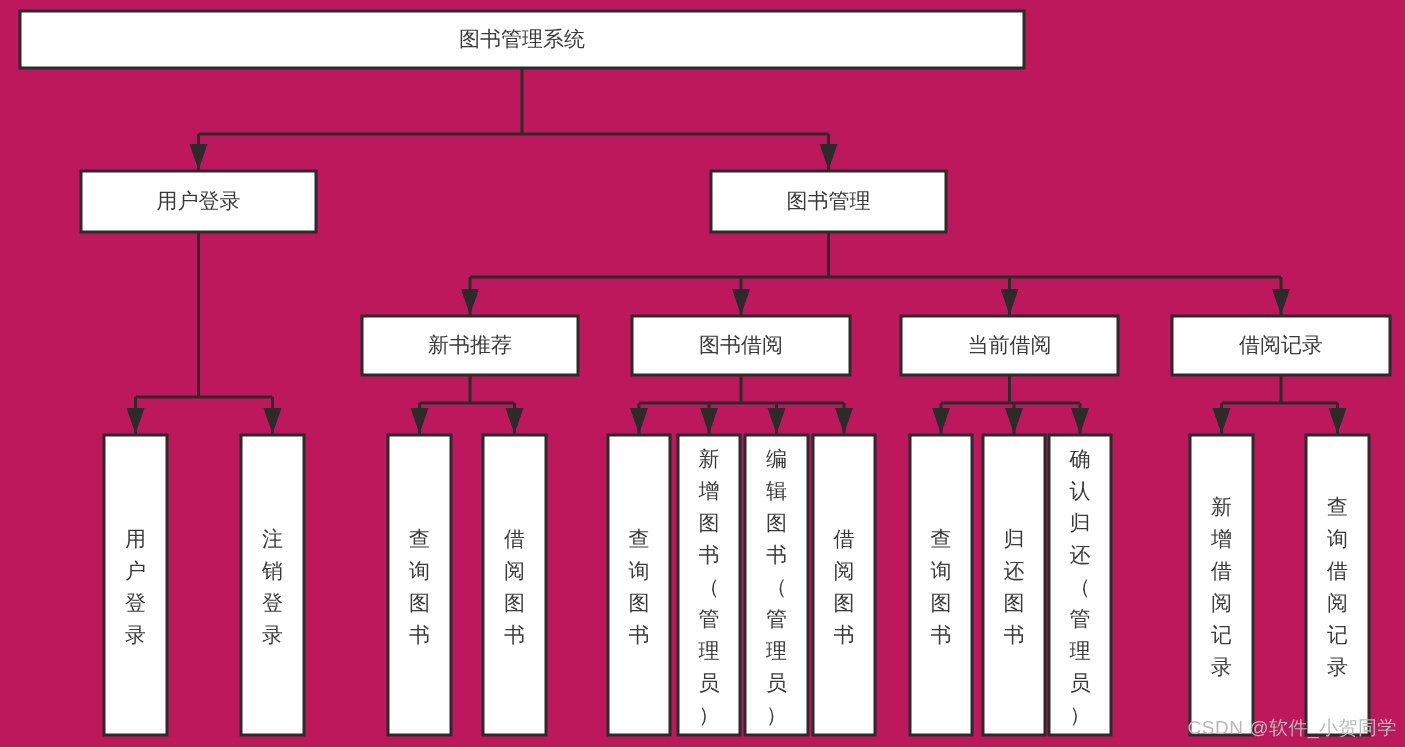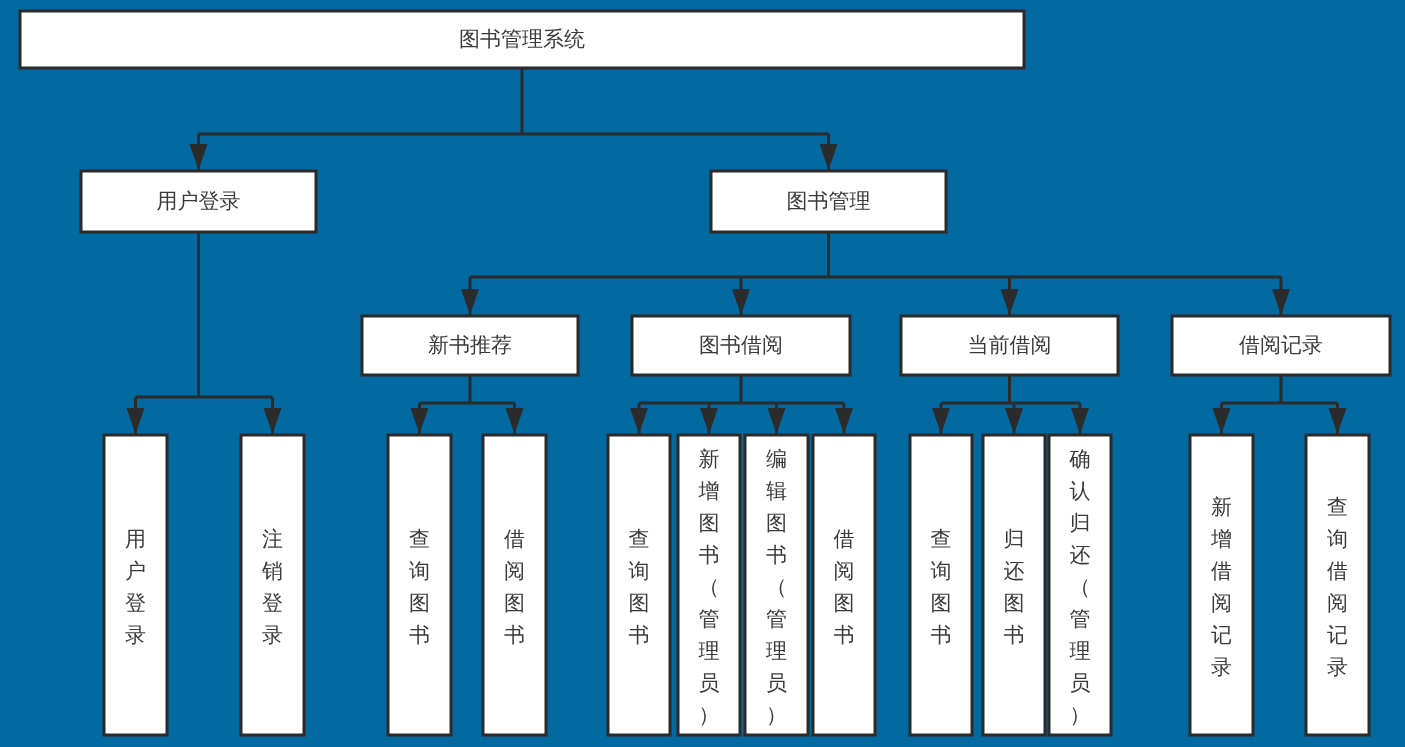--- a/index.html
+++ b/index.html
@@ -10,21 +10,21 @@
   body {
     width: 1405px;
     height: 747px;
     overflow: hidden;
     font-family: "Liberation Sans", "DejaVu Sans", sans-serif;
   }
   #diagram-root {
     position: relative;
     width: 1405px;
     height: 747px;
-    background: #0369a1;
+    background: #be185d;
     text-decoration: underline;
   }
   svg#flow {
     position: absolute;
     left: 0;
     top: 0;
     width: 1405px;
     height: 747px;
     display: block;
   }
@@ -202,13 +202,14 @@
         <g>
           <rect x="1190" y="435" width="63" height="300" class="node-rect"></rect>
           <text x="1221.5" class="leaf-label"><tspan x="1221.5" y="514.0">新</tspan><tspan x="1221.5" y="546.0">增</tspan><tspan x="1221.5" y="578.0">借</tspan><tspan x="1221.5" y="610.0">阅</tspan><tspan x="1221.5" y="642.0">记</tspan><tspan x="1221.5" y="674.0">录</tspan></text>
         </g>
         <g>
           <rect x="1306" y="435" width="63" height="300" class="node-rect"></rect>
           <text x="1337.5" class="leaf-label"><tspan x="1337.5" y="514.0">查</tspan><tspan x="1337.5" y="546.0">询</tspan><tspan x="1337.5" y="578.0">借</tspan><tspan x="1337.5" y="610.0">阅</tspan><tspan x="1337.5" y="642.0">记</tspan><tspan x="1337.5" y="674.0">录</tspan></text>
         </g>
       </g>
   </svg>
+  <div class="watermark">CSDN @软件_小贺同学</div>
 </div>
 
 </body></html>

